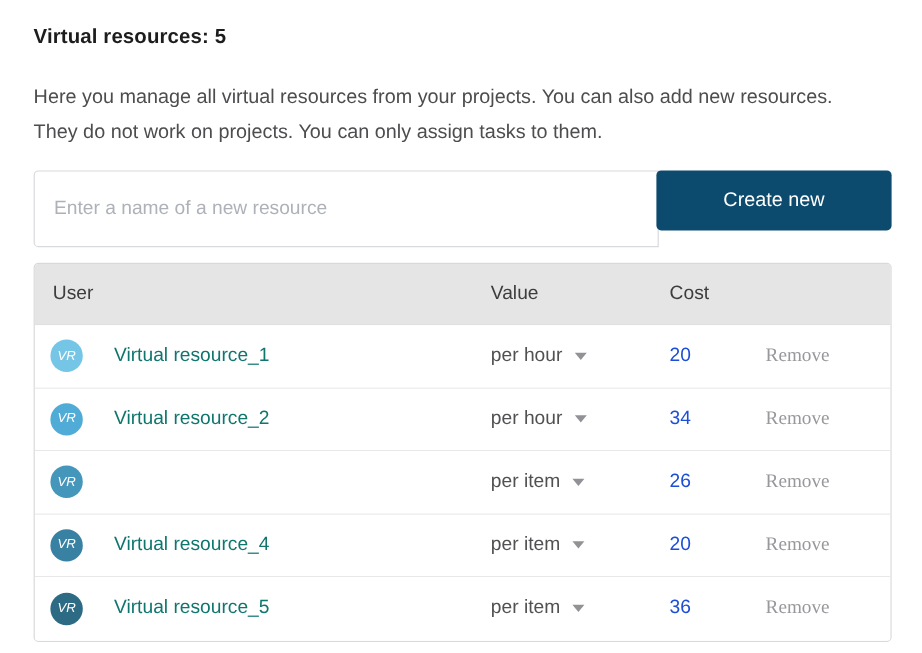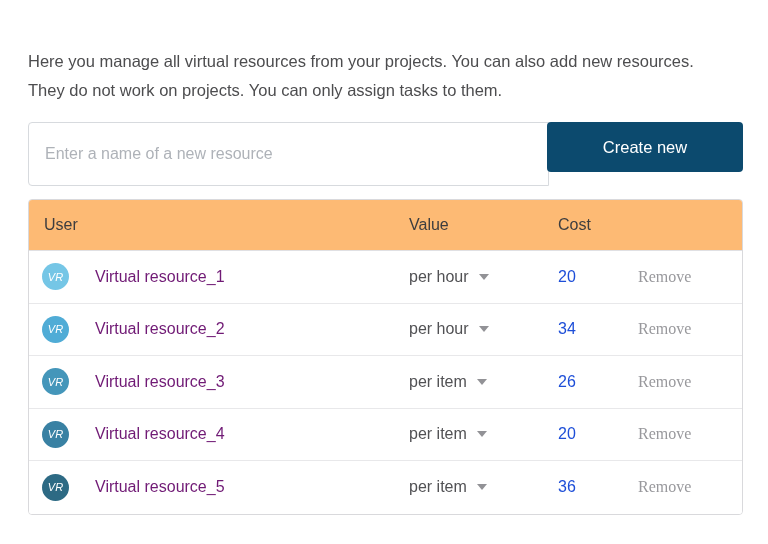--- a/index.html
+++ b/index.html
@@ -63,21 +63,21 @@
     width: 715px;
     border: 1px solid #d9d9dc;
     border-radius: 4px;
     overflow: hidden;
     background: #ffffff;
   }
   .vr-header {
     display: flex;
     align-items: center;
     height: 51px;
-    background: #fdba74;
+    background: #e5e5e5;
     border-bottom: 1px solid #e0e0e3;
     font-size: 16px;
     color: #3d3d3f;
   }
   .vr-row {
     display: flex;
     align-items: center;
     height: 52.5px;
     background: #ffffff;
     border-bottom: 1px solid #e8e8ea;
@@ -94,21 +94,21 @@
     width: 27px; height: 27px;
     border-radius: 50%;
     color: #ffffff;
     font-size: 11px;
     display: flex;
     align-items: center;
     justify-content: center;
     flex-shrink: 0;
     font-style: italic;
   }
-  .res-name { margin-left: 26px; color: #701a75; text-align: right; }
+  .res-name { margin-left: 26px; color: #0f766e; text-align: right; }
   .value-select {
     display: inline-flex;
     align-items: center;
     cursor: pointer;
     color: #515154;
   }
   .caret-down {
     display: inline-block;
     margin-left: 10px;
     width: 0; height: 0;
@@ -125,20 +125,21 @@
     color: #98989c;
     font-family: Liberation Serif, serif;
     cursor: pointer;
   }
 </style>
 </head>
 <body>
 
 <div class="page">
 
+  <div class="page-title">Virtual resources: 5</div>
 
   <div class="page-desc">Here you manage all virtual resources from your projects. You can also add new resources. They do not work on projects. You can only assign tasks to them.</div>
 
   <div class="create-row">
     <input class="create-input" type="text" placeholder="Enter a name of a new resource" style="">
     <button class="create-btn">Create new</button>
   </div>
 
   <div class="vr-table">
 
@@ -183,21 +184,20 @@
         <span class="cost-val">34</span>
       </div>
       <div class="cell-remove">
         <button class="remove-btn">Remove</button>
       </div>
     </div>
 
     <div class="vr-row">
       <div class="cell-user">
         <span class="avatar" style="background-color: rgb(68, 150, 186);">VR</span>
-        <span class="res-name">Virtual resource_3</span>
       </div>
       <div class="cell-value">
         <span class="value-select">
           <span>per item</span>
           <span class="caret-down"></span>
         </span>
       </div>
       <div class="cell-cost">
         <span class="cost-val">26</span>
       </div>

